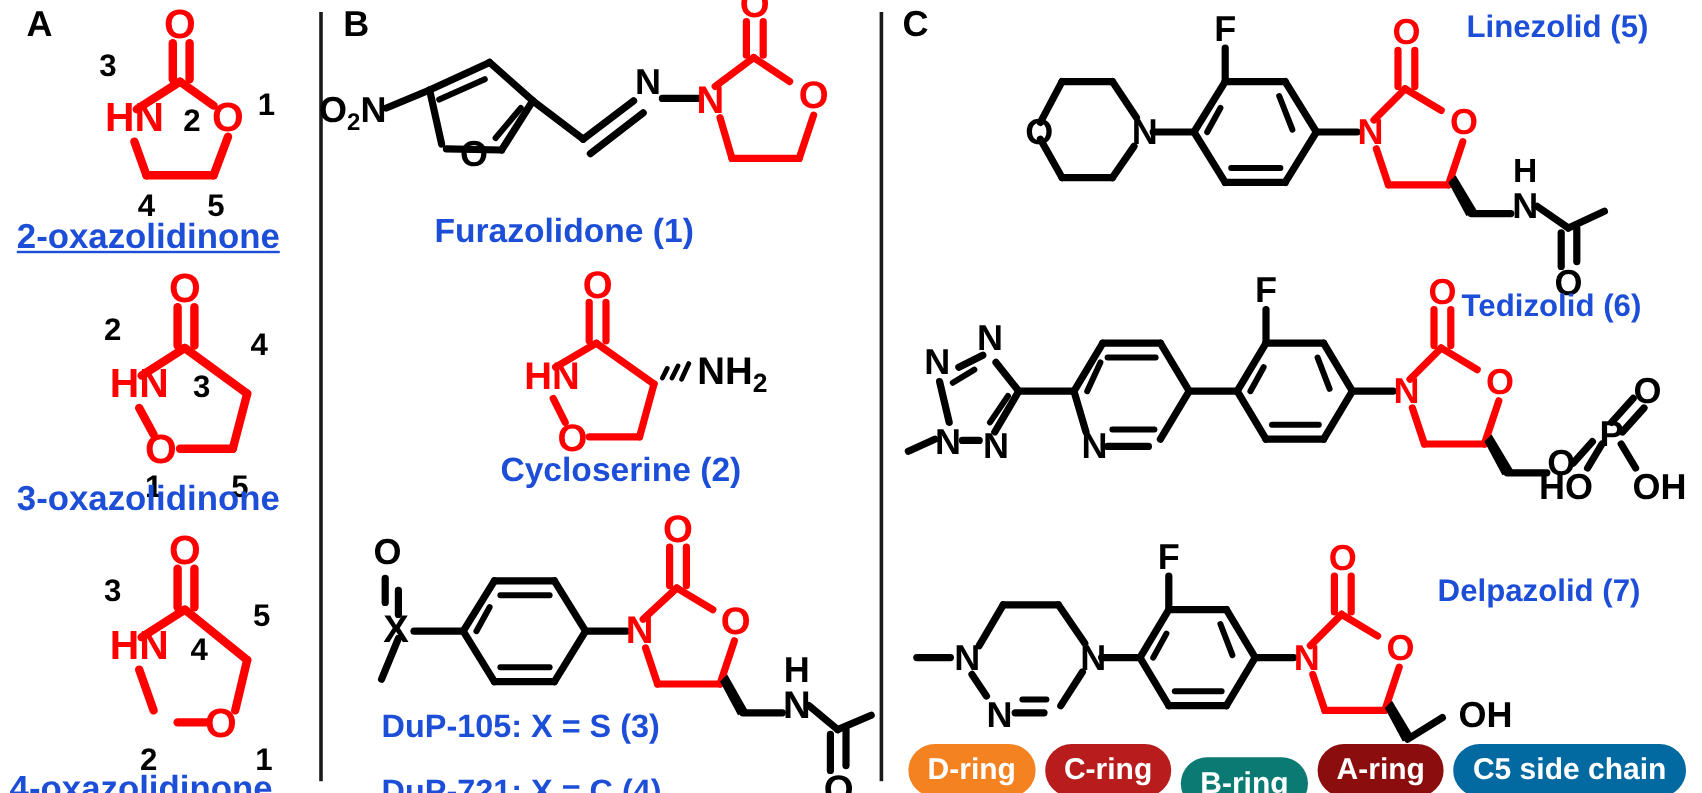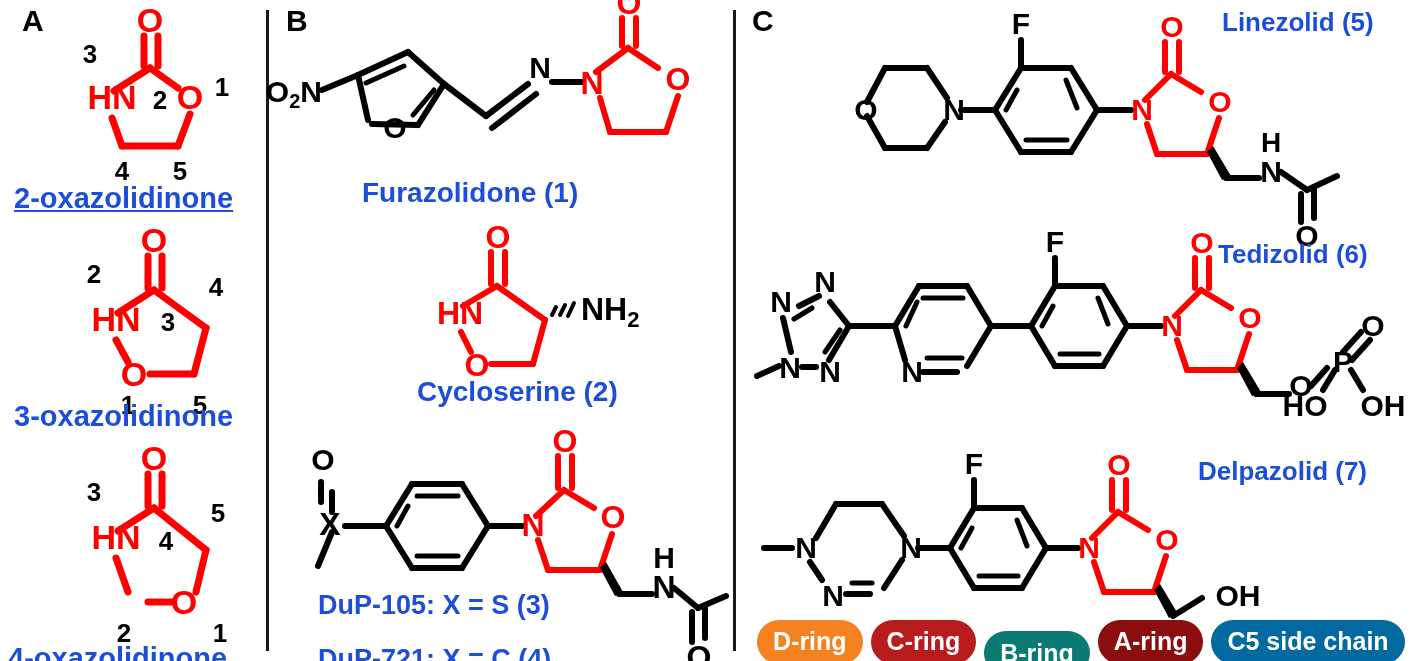--- a/index.html
+++ b/index.html
@@ -471,21 +471,21 @@
       <text x="329" y="98" fill="#ff0000" font-family="Liberation Sans, sans-serif" font-size="30" font-weight="bold" text-anchor="middle">N</text>
       <text x="407" y="90" fill="#ff0000" font-family="Liberation Sans, sans-serif" font-size="30" font-weight="bold" text-anchor="middle">O</text>
 
       <polygon points="394,130 400,124 418,154 409,158" fill="#000000"></polygon>
       <g stroke="#000000" stroke-width="6" fill="none" stroke-linecap="round">
         <line x1="413" y1="156" x2="442" y2="138"></line>
       </g>
       <text x="478" y="146" fill="#000000" font-family="Liberation Sans, sans-serif" font-size="30" font-weight="bold" text-anchor="middle">OH</text>
     </svg>
   </div>
-  <div class="cap cap-c" style="left:1198px; top:457px;">Delpazolid (7)</div>
+  <div class="cap cap-c" style="left:1198px; top:478px;">Delpazolid (7)</div>
 
   <div id="legend">
     <div class="legend-chip" style="background-color: rgb(245, 130, 32);">
       <span>D-ring</span>
     </div>
     <div class="legend-chip" style="background-color: #b91c1c;">
       <span>C-ring</span>
     </div>
     <div class="legend-chip" style="background-color: rgb(11, 122, 114); margin-top: 23px;">
       <span>B-ring</span>

